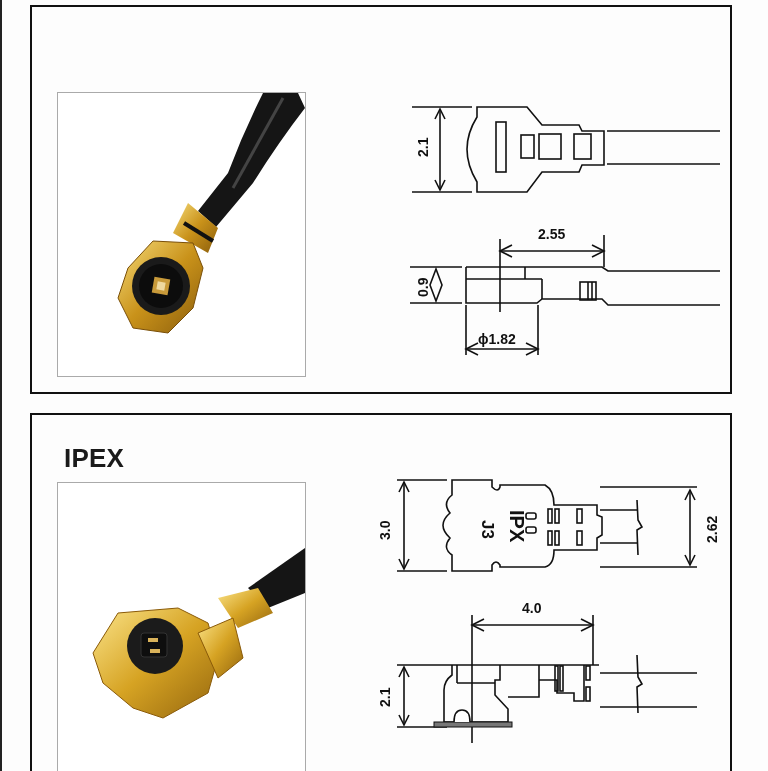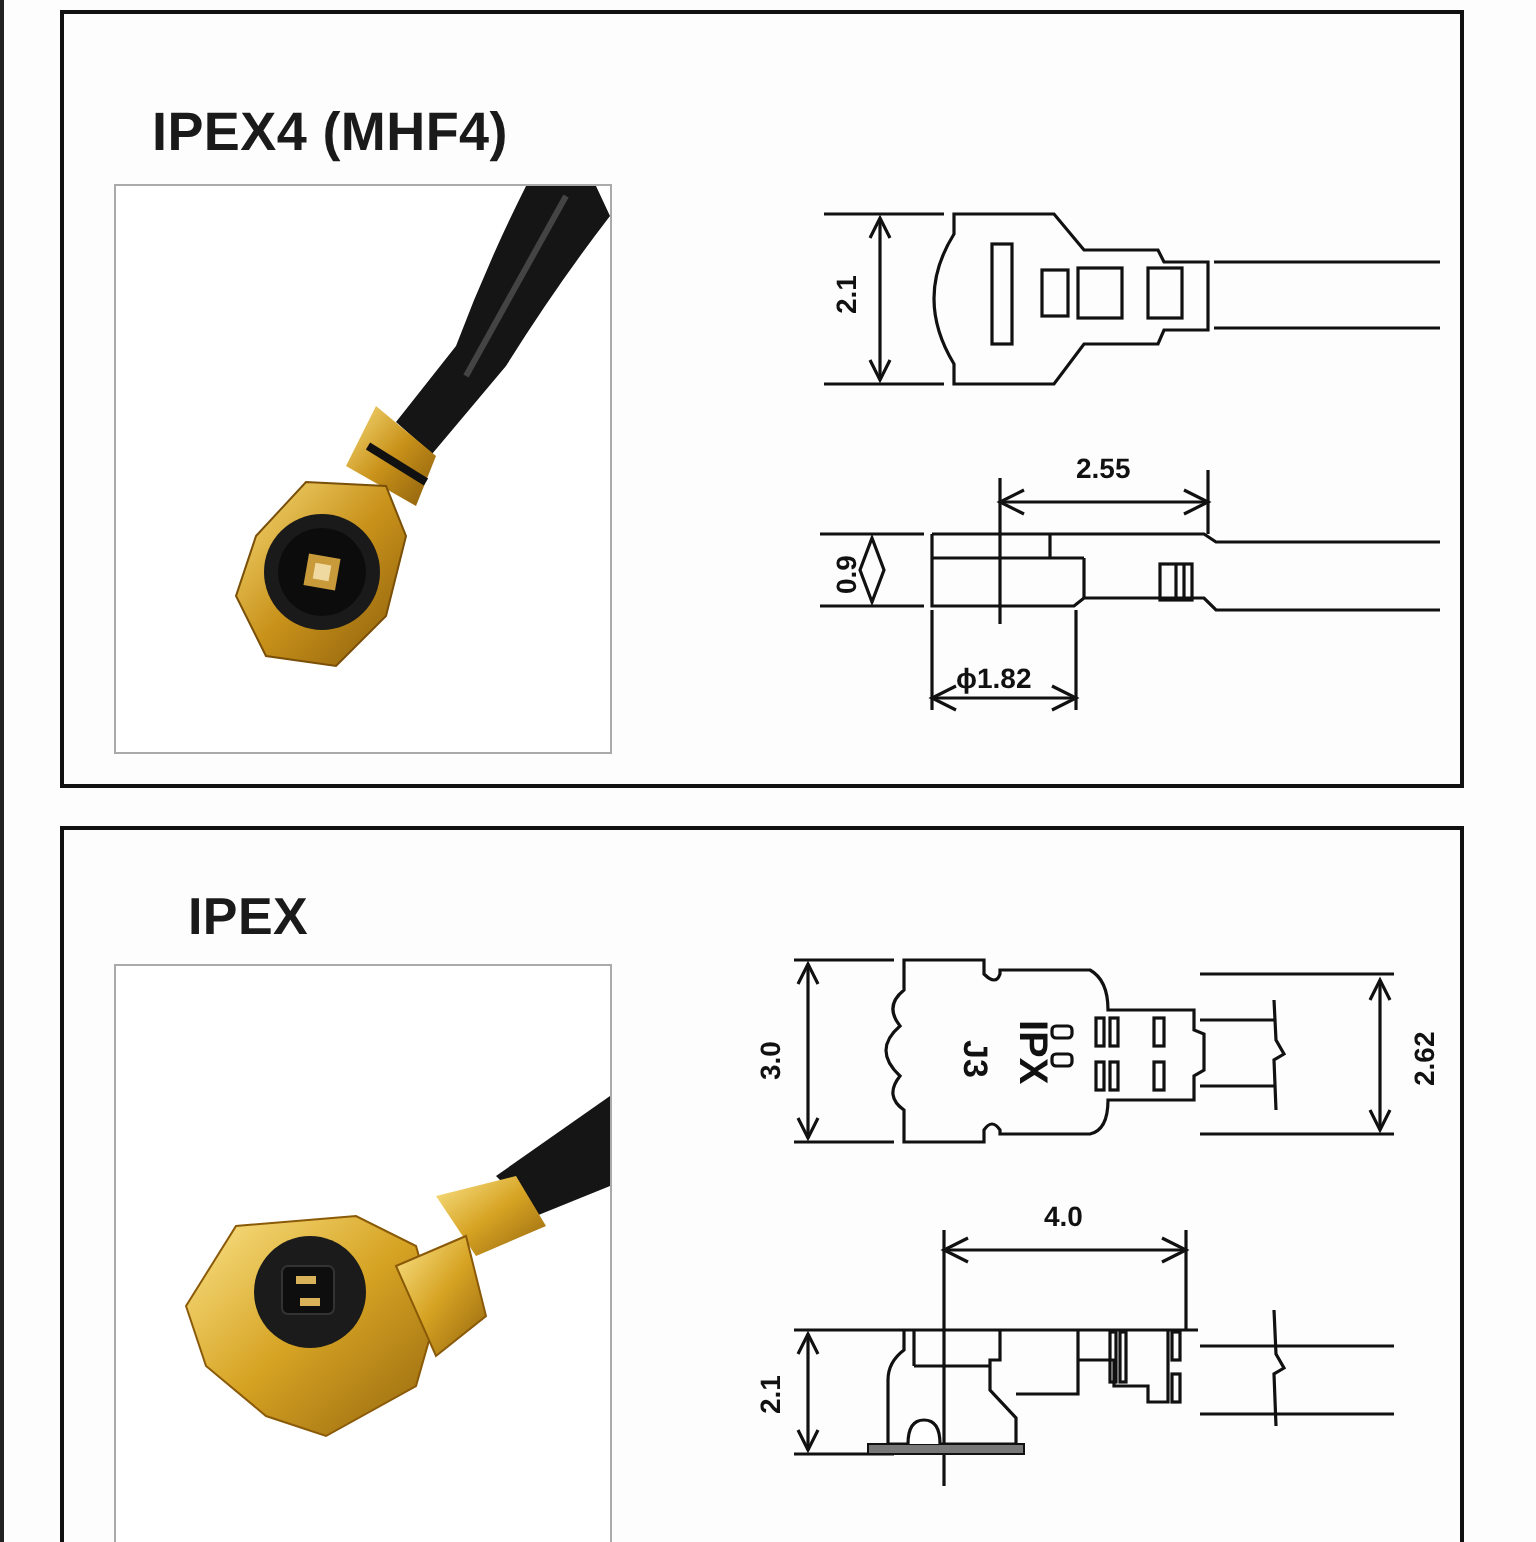--- a/index.html
+++ b/index.html
@@ -12,21 +12,20 @@
   .photo { position:absolute; border:1px solid #aaa; background:#fff; overflow:hidden; }
   .drawing { position:absolute; }
   svg text { font-family:"Liberation Sans", sans-serif; font-weight:bold; fill:#111; }
 </style>
 </head>
 <body>
 
 <div class="edge-line"></div>
 
 <div class="panel top">
-  <div class="panel-title" style="left:44px; top:44px;">IPEX4 (MHF4)</div>
 
   <div class="photo" style="left:25px; top:85px; width:247px; height:283px;">
     <svg width="247" height="283" viewBox="0 0 247 283">
       <defs>
         <linearGradient id="g1" x1="0" y1="0" x2="1" y2="1">
           <stop offset="0" stop-color="#f6dc7a"></stop>
           <stop offset="0.5" stop-color="#c9921a"></stop>
           <stop offset="1" stop-color="#8a5d0c"></stop>
         </linearGradient>
       </defs>
@@ -85,21 +84,21 @@
       <polyline points="124,256 136,262 124,268"></polyline>
     </g>
     <text x="0" y="0" font-size="14" transform="translate(26 70) rotate(-90)">2.1</text>
     <text x="0" y="0" font-size="14" transform="translate(26 210) rotate(-90)">0.9</text>
     <text x="136" y="152" font-size="14">2.55</text>
     <text x="76" y="257" font-size="14">ϕ1.82</text>
   </svg>
 </div>
 
 <div class="panel bottom">
-  <div class="panel-title" style="left:62px; top:28px; font-size:26px;">IPEX</div>
+  <div class="panel-title" style="left:32px; top:28px; font-size:26px;">IPEX</div>
 
   <div class="photo" style="left:25px; top:67px; width:247px; height:290px;">
     <svg width="247" height="290" viewBox="0 0 247 290">
       <defs>
         <linearGradient id="g2" x1="0" y1="0" x2="1" y2="1">
           <stop offset="0" stop-color="#fbe48a"></stop>
           <stop offset="0.5" stop-color="#d6a323"></stop>
           <stop offset="1" stop-color="#94660e"></stop>
         </linearGradient>
       </defs>

